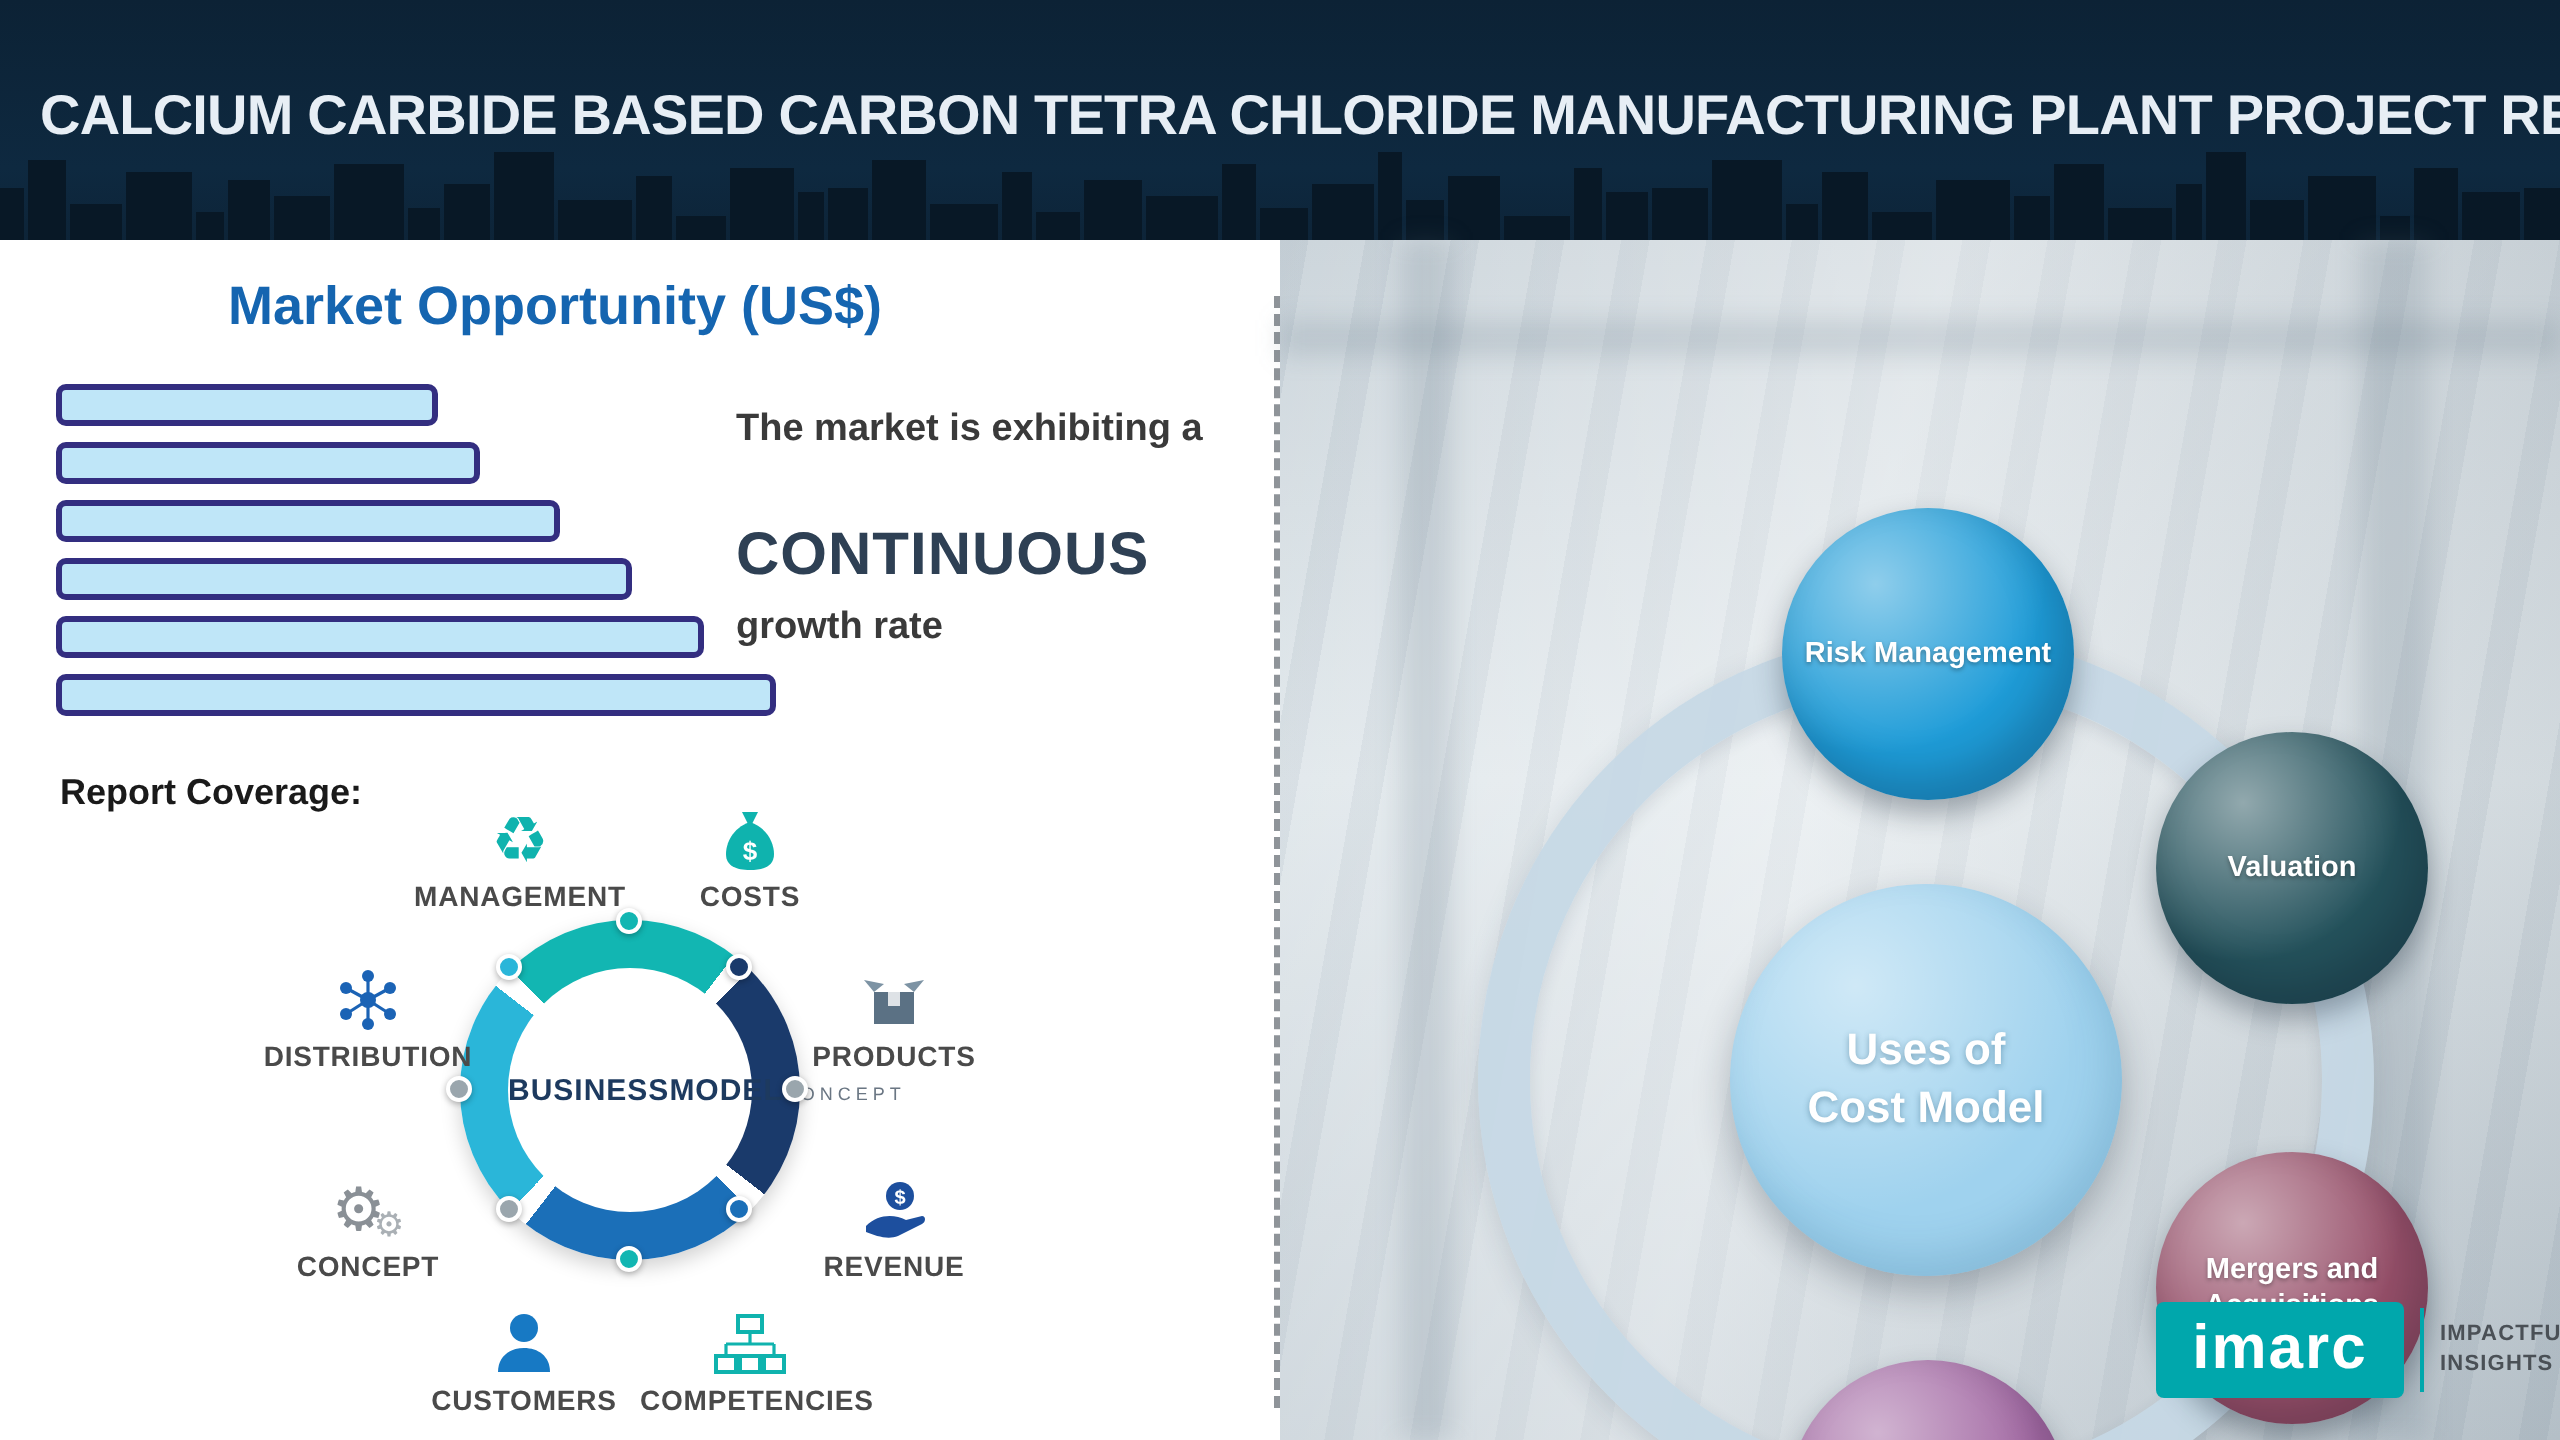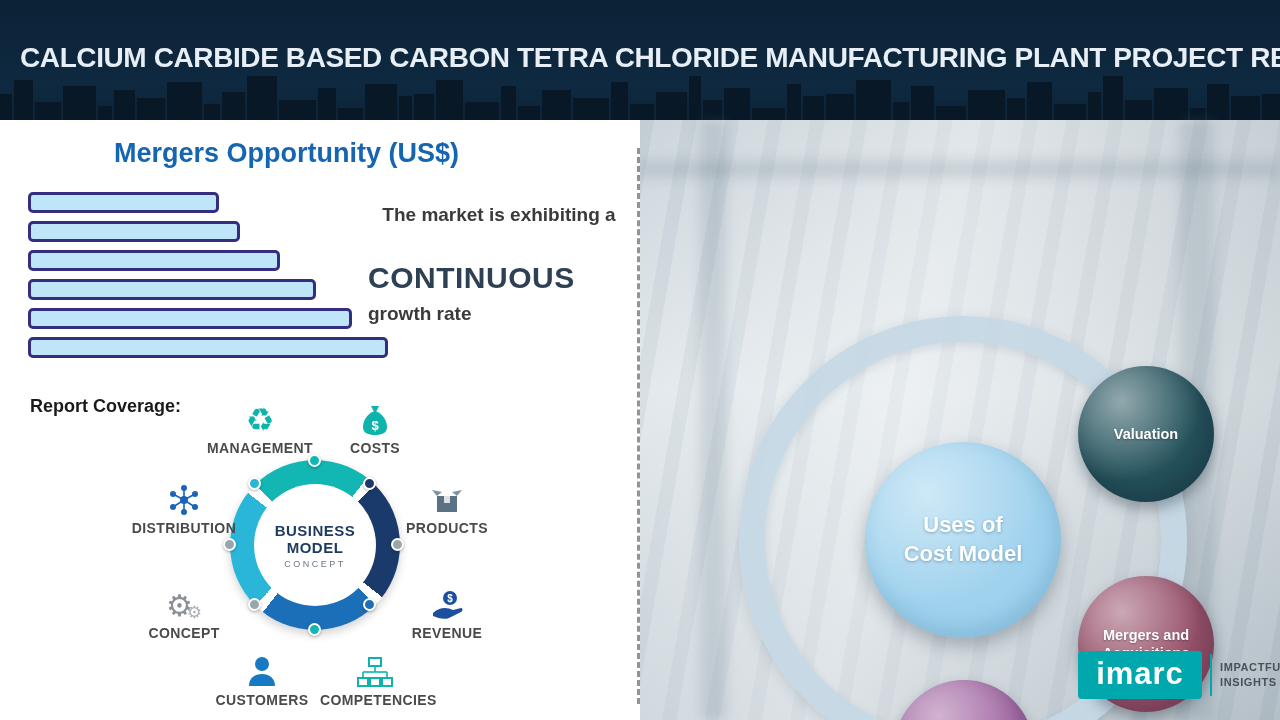--- a/index.html
+++ b/index.html
@@ -16,32 +16,32 @@
   .skyline g { fill:#081826; }
 
   
   .left-panel { position:absolute; left:0; top:120px; width:640px; height:600px; background:#ffffff; }
   .section-title { position:absolute; left:114px; top:18px; color:#1565b0; font-size:27px; font-weight:bold; }
 
   .market-bars { position:absolute; left:28px; top:72px; width:360px; }
   .bar { height:21px; margin-bottom:8px; background:#bfe6f8; border:3px solid #332e80; border-radius:5px; }
 
   .growth-text { position:absolute; left:368px; top:84px; width:262px; color:#3a3a3a; }
-  .growth-line1 { font-size:19px; font-weight:bold; margin-bottom:22px;text-align:center; }
+  .growth-line1 { font-size:19px; font-weight:bold; margin-bottom:22px; }
   .growth-line2 { font-size:30px; font-weight:bold; color:#2e4054; letter-spacing:.5px; margin-bottom:8px;margin-top:35px; }
   .growth-line3 { font-size:19px; font-weight:bold; }
 
-  .report-coverage { position:absolute; left:30px; top:276px; font-size:18px; font-weight:bold; color:#1a1a1a; }
+  .report-coverage { position:absolute; left:30px; top:266px; font-size:18px; font-weight:bold; color:#1a1a1a; }
 
   
   .bm-ring { position:absolute; left:230px; top:340px; width:170px; height:170px; border-radius:50%;
     background:conic-gradient(from -45deg, #12b6b2 0 23%, #ffffff 23% 25%, #1a3a6b 25% 48%, #ffffff 48% 50%, #1b6fb8 50% 73%, #ffffff 73% 75%, #2ab6d9 75% 98%, #ffffff 98% 100%);
     box-shadow:0 4px 10px rgba(0,0,0,.18); }
   .bm-inner { position:absolute; left:24px; top:24px; width:122px; height:122px; border-radius:50%; background:#ffffff;
-    display:flex; flex-direction:column; align-items:center; justify-content:center; }
+    display:flex; flex-direction:row; align-items:center; }
   .bm-line1, .bm-line2 { font-size:15px; font-weight:bold; color:#1d3a5f; letter-spacing:.5px; }
   .bm-line3 { font-size:9px; color:#6a7683; letter-spacing:2.5px; margin-top:3px; }
   .bm-dot { position:absolute; width:13px; height:13px; border-radius:50%; border:2px solid #fff; box-shadow:0 1px 3px rgba(0,0,0,.3); }
 
   .bm-item { position:absolute; width:110px; text-align:center; transform:translate(-50%,0); }
   .bm-icon { height:34px; display:flex; align-items:flex-end; justify-content:center; }
   .bm-label { margin-top:4px; font-size:14px; font-weight:bold; color:#4a4a4a; letter-spacing:.4px; }
   .glyph-teal { color:#0fb3ae; font-size:32px; line-height:32px; }
   .glyph-gray { color:#8a9096; font-size:30px; line-height:30px; }
   .glyph-gray-small { color:#aab0b5; font-size:17px; line-height:17px; margin-left:-6px; }
@@ -139,21 +139,21 @@
           <rect x="1154" y="18" width="34" height="32"></rect>
           <rect x="1190" y="38" width="15" height="12"></rect>
           <rect x="1207" y="14" width="22" height="36"></rect>
           <rect x="1231" y="26" width="29" height="24"></rect>
           <rect x="1262" y="24" width="36" height="26"></rect>
         </g>
       </svg>
   </div>
 
   <div class="left-panel">
-    <div class="section-title">Mergers Opportunity (US$)</div>
+    <div class="section-title">Market Opportunity (US$)</div>
 
     <div class="market-bars">
         <div class="bar" style="width: 53%;"></div>
         <div class="bar" style="width: 59%;"></div>
         <div class="bar" style="width: 70%;"></div>
         <div class="bar" style="width: 80%;"></div>
         <div class="bar" style="width: 90%;"></div>
         <div class="bar" style="width: 100%;"></div>
       </div>
 
@@ -288,20 +288,23 @@
 
     <div class="connector-ring"></div>
 
     <div class="circle circle-center" style="--c: #9fd2ee;">
       <div>
         <span>Uses of</span><br>
         <span>Cost Model</span>
       </div>
     </div>
 
+    <div class="circle circle-sat c-risk" style="--c: #1e9cd8;">
+      <span>Risk Management</span>
+    </div>
     <div class="circle circle-sat c-valuation" style="--c: #24525c;">
       <span>Valuation</span>
     </div>
     <div class="circle circle-sat c-mergers" style="--c: #97506a;">
       <span>Mergers and Acquisitions</span>
     </div>
     <div class="circle circle-sat c-budgeting" style="--c: #a268a3;">
       
     </div>
   </div>

